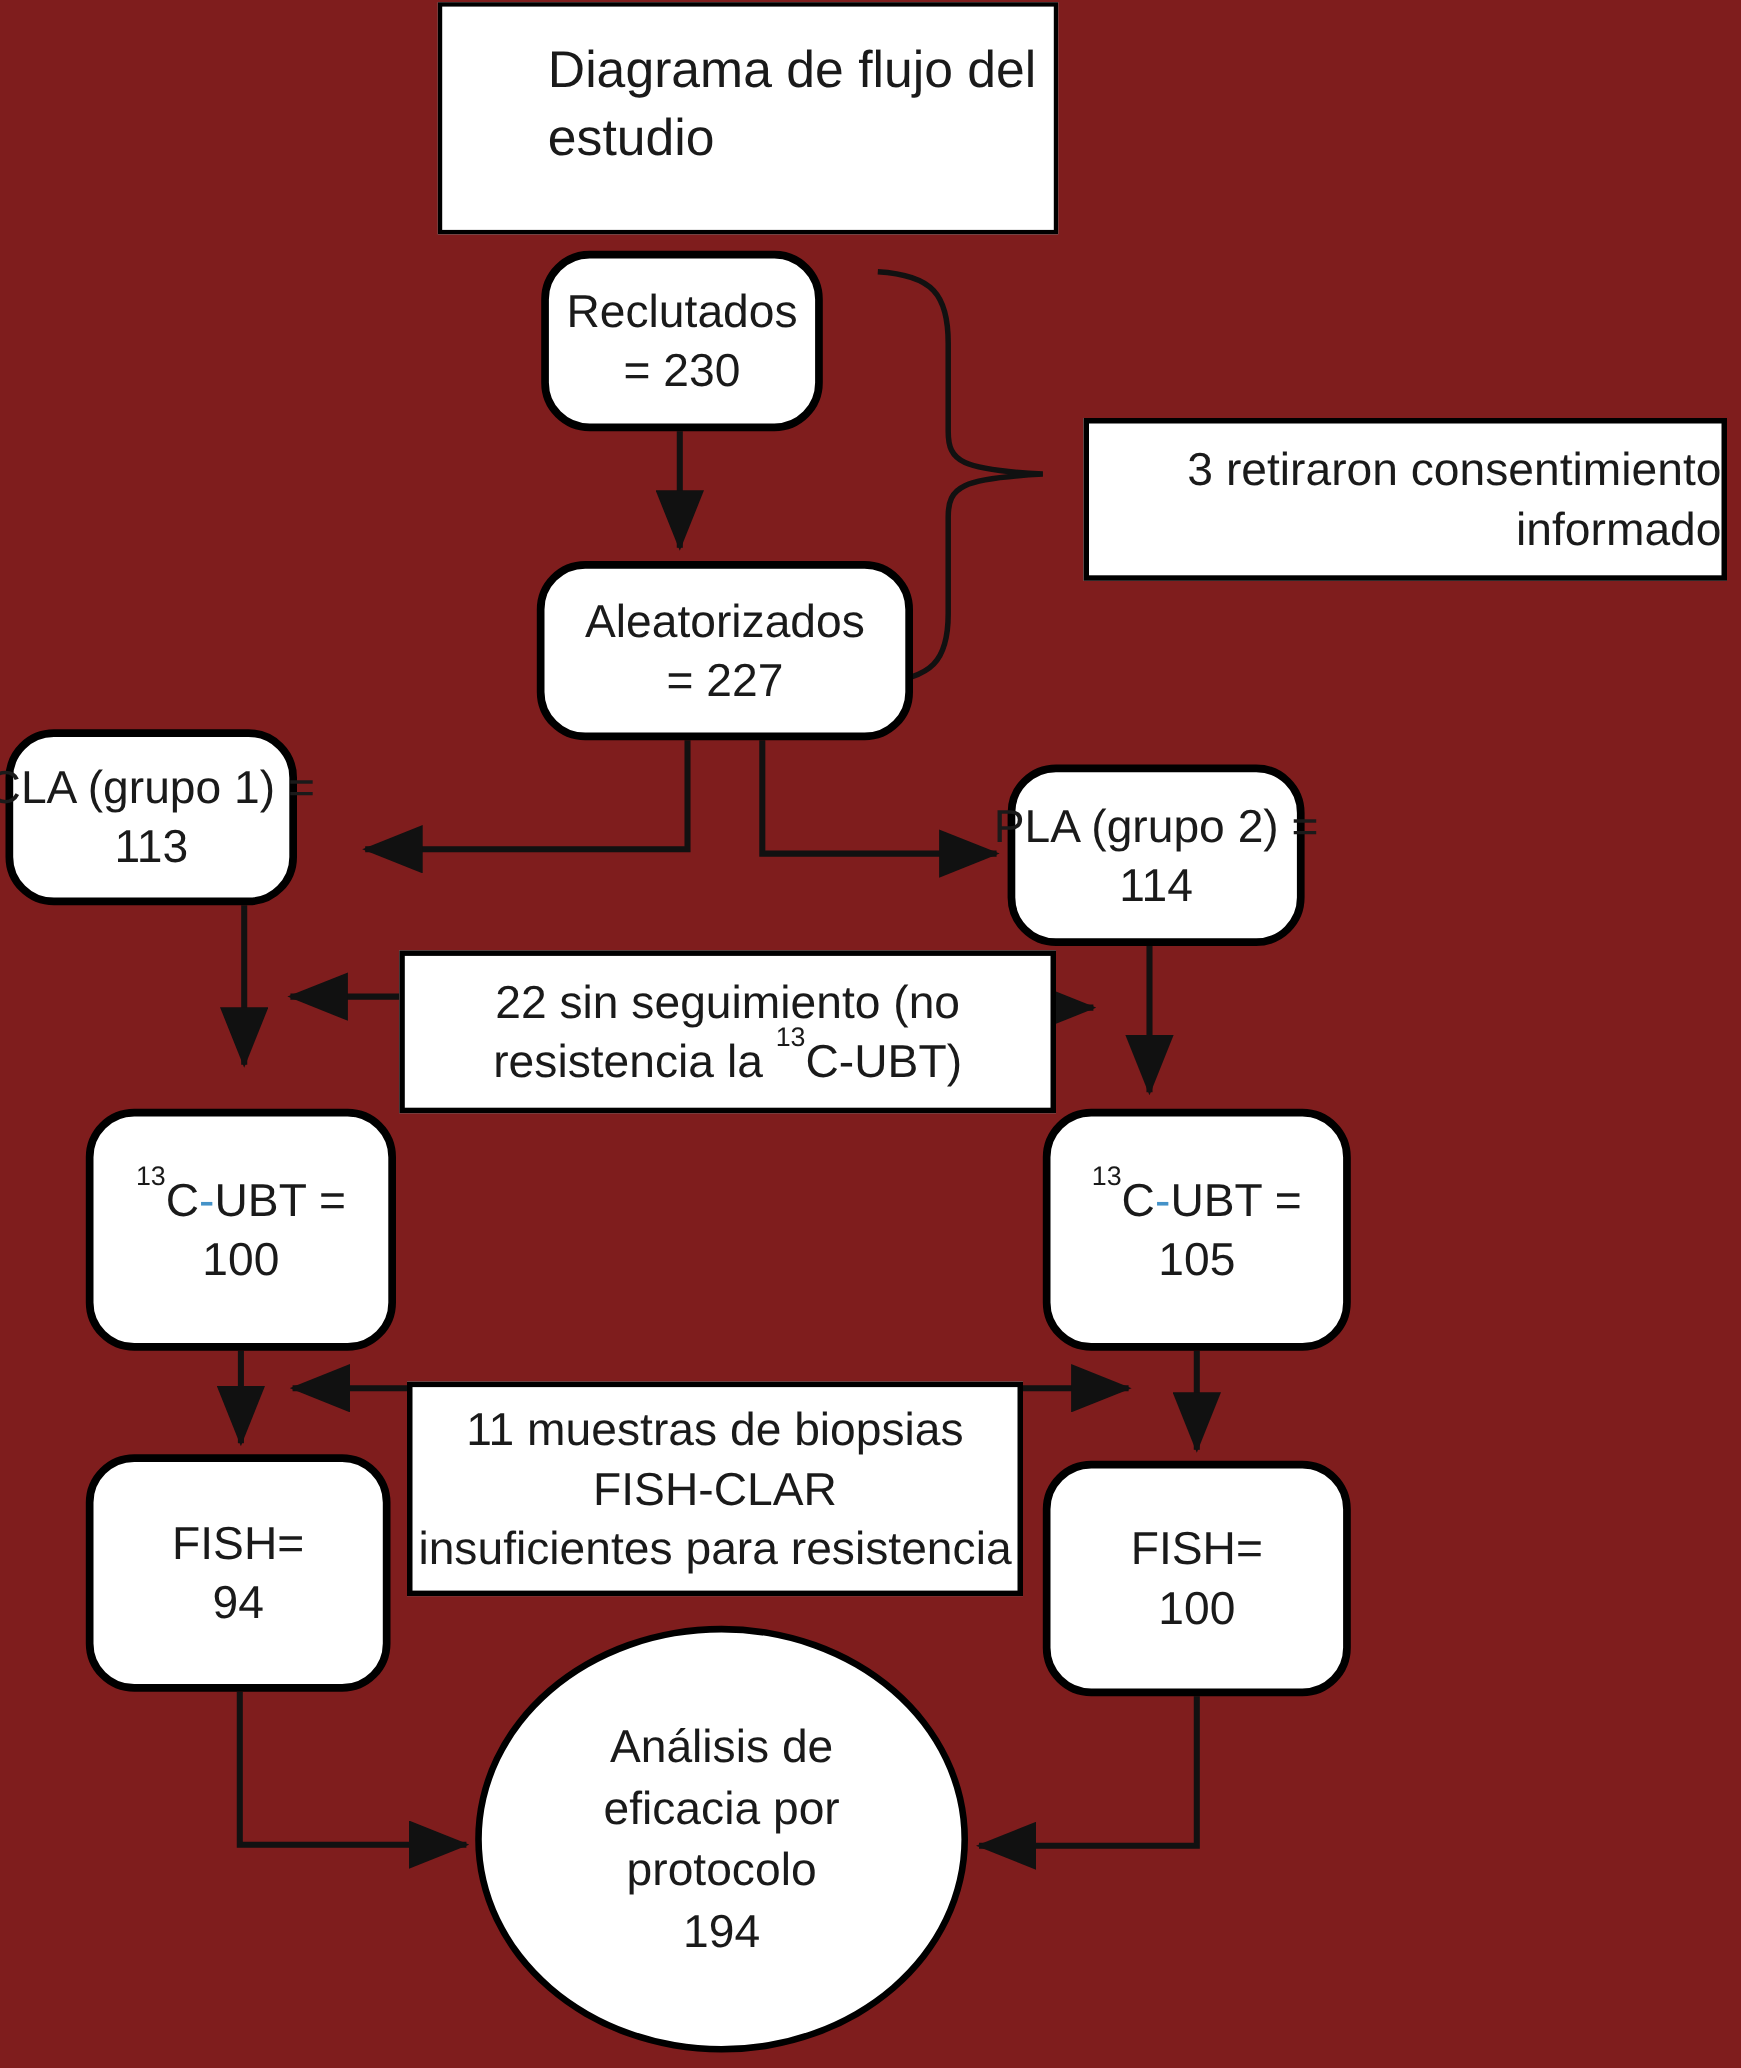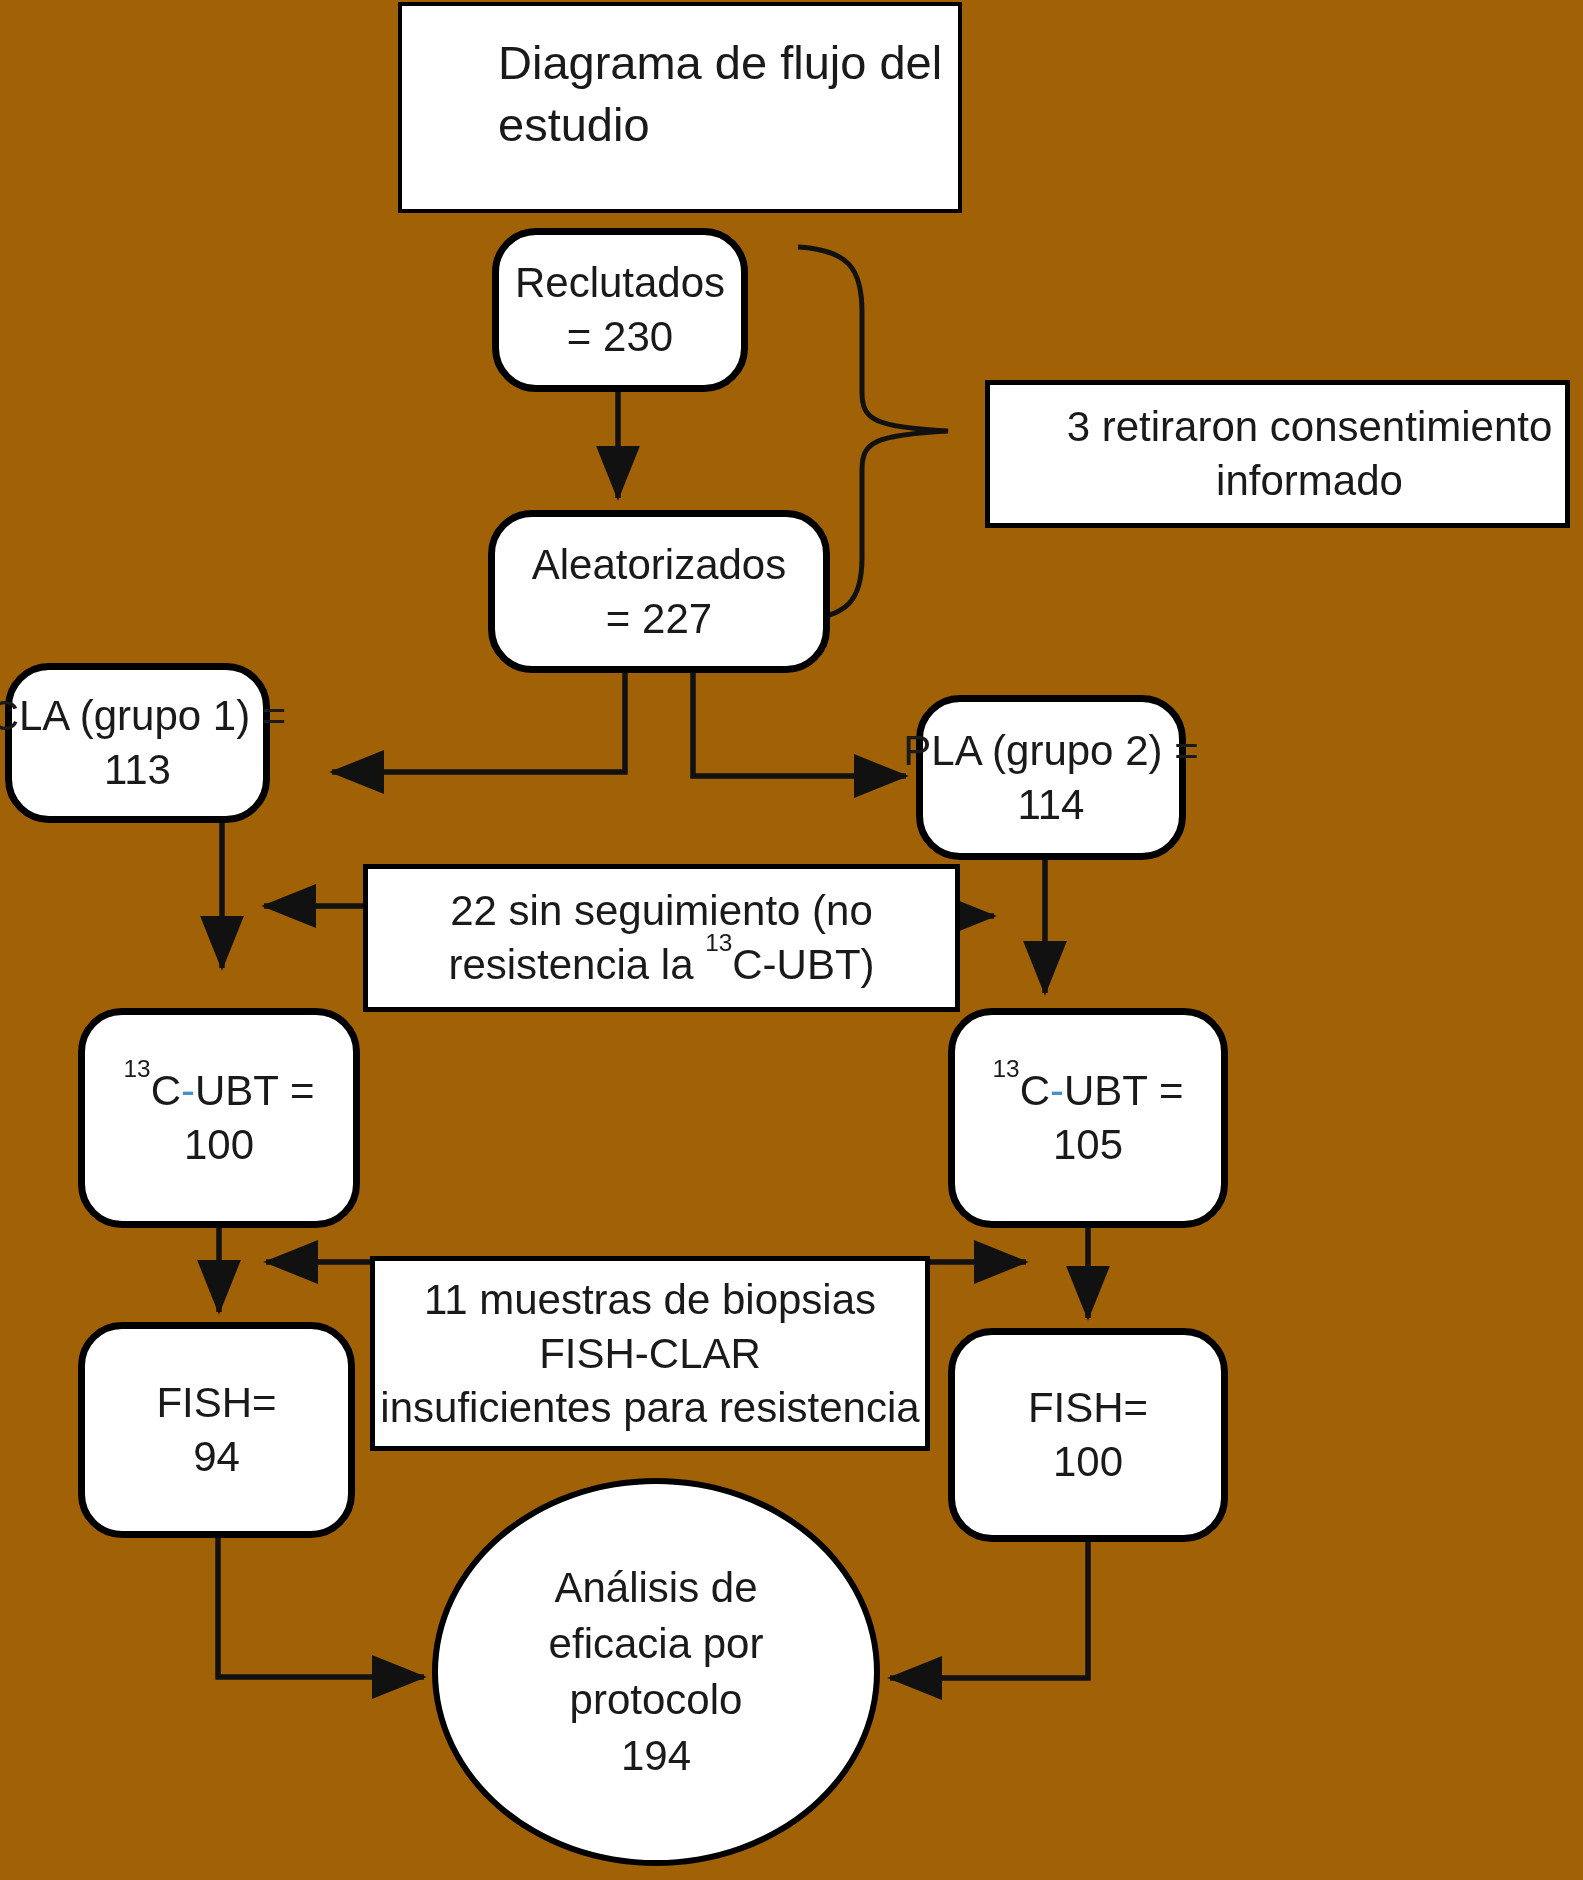--- a/index.html
+++ b/index.html
@@ -3,21 +3,21 @@
 <meta charset="utf-8">
 <style>
   :root{
     --accent:#4492C8;
     --ink:#111111;
   }
   html,body{margin:0;padding:0;background:#ffffff;}
   .canvas{
     position:relative;
     width:1583px;height:1880px;
-    background:#a16207;
+    background:#7f1d1d;
     font-family:"Liberation Sans", sans-serif;
     color:#1a1a1a;
     overflow:hidden;
   }
   svg.connectors{
     position:absolute;left:0;top:0;width:1583px;height:1880px;
   }
   .ln{stroke:var(--ink);stroke-width:5.5;fill:none;}
   .brace{stroke-width:5;}
   .node{
@@ -44,21 +44,21 @@
     border:4px solid #000000;
     justify-content:flex-start;
     align-items:flex-start;
     text-align:left;
     font-size:47px;
     line-height:62px;
     padding:26px 20px 0 96px;
   }
   .left-text{
     justify-content:center;
-    align-items:center;
+    align-items:flex-end;
     text-align:left;
     padding-left:64px;
   }
   .circle{
     border:6px solid #000000;
     border-radius:50%;
     line-height:56px;
   }
   sup.iso{
     font-size:0.58em;

